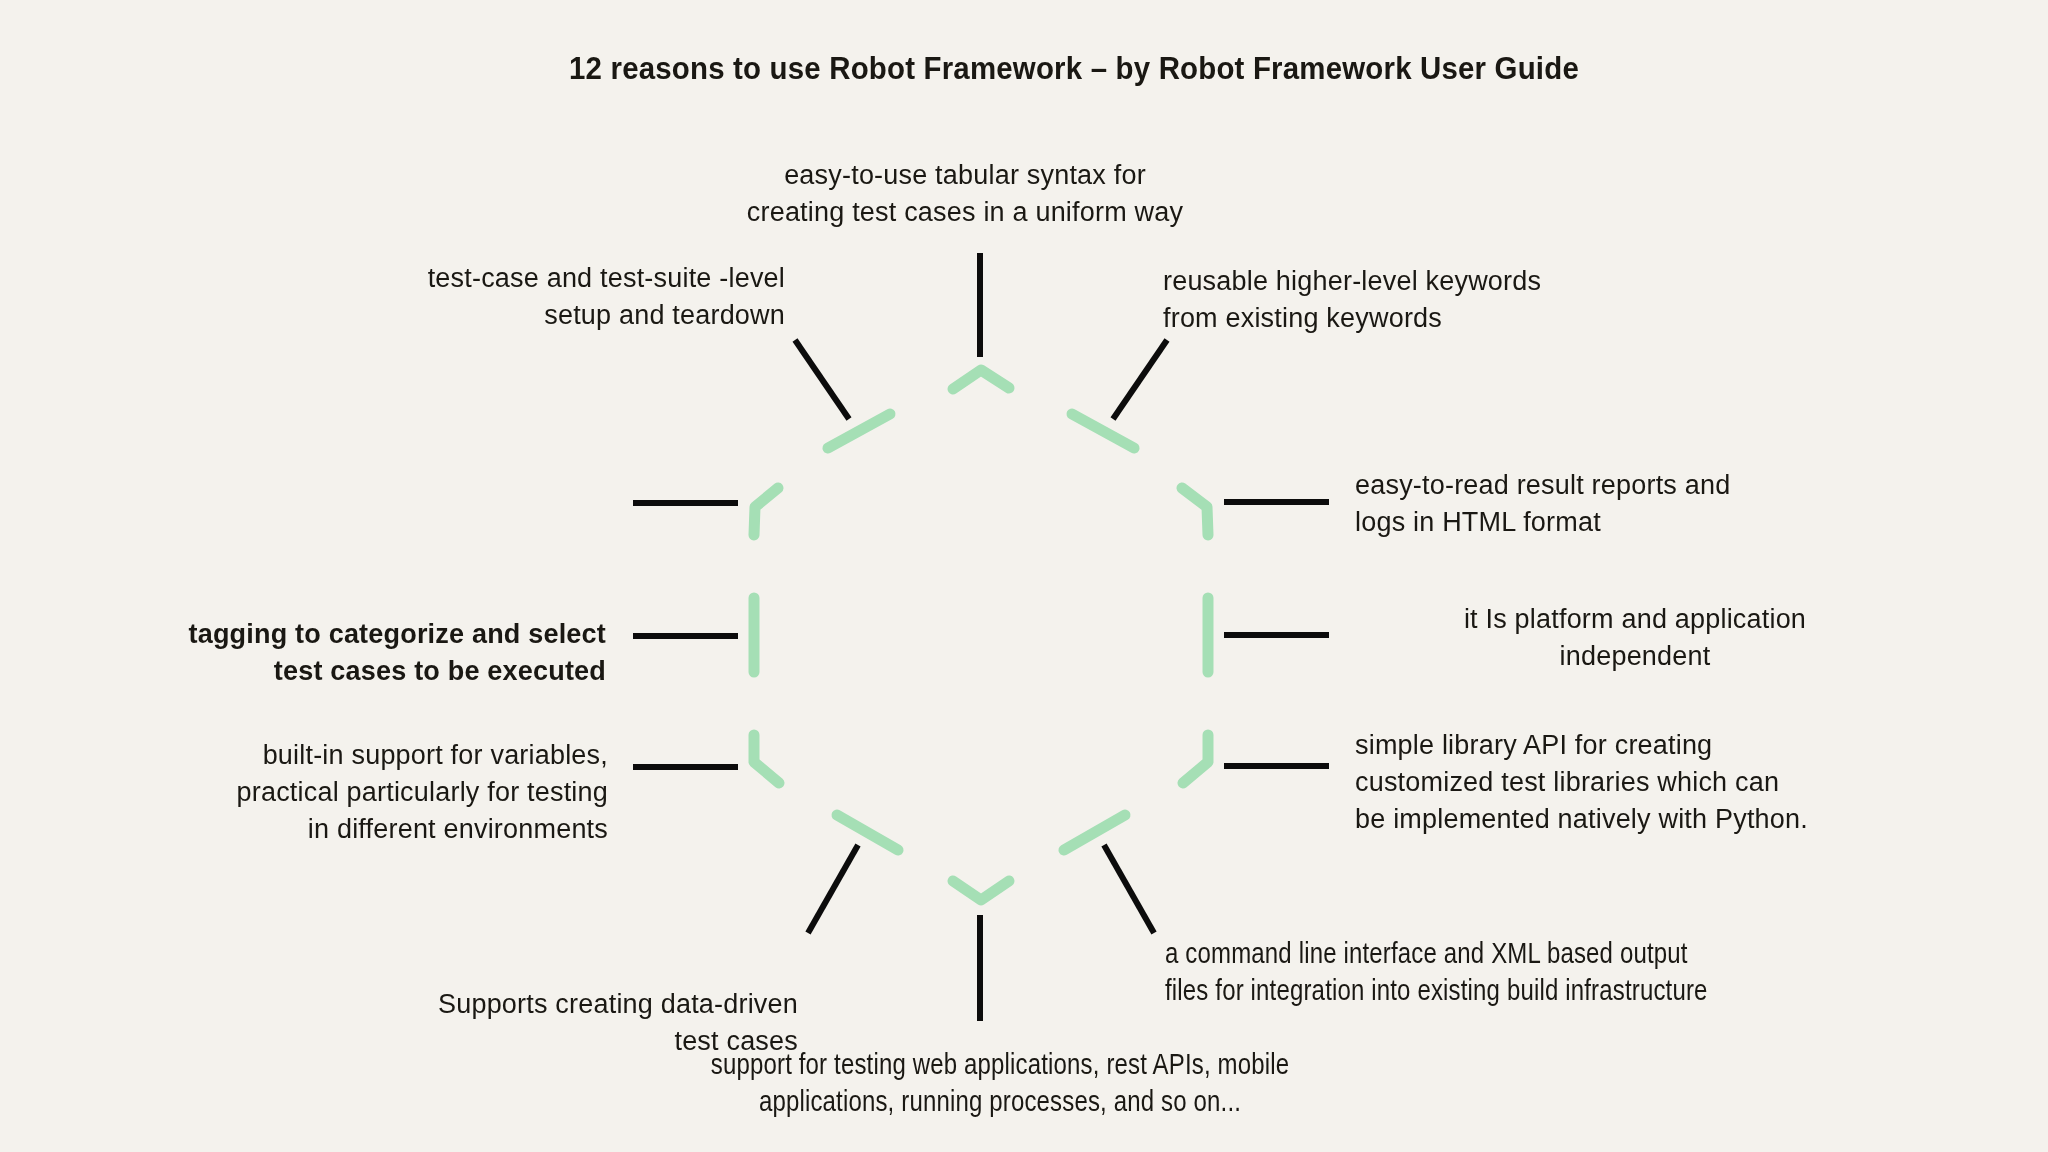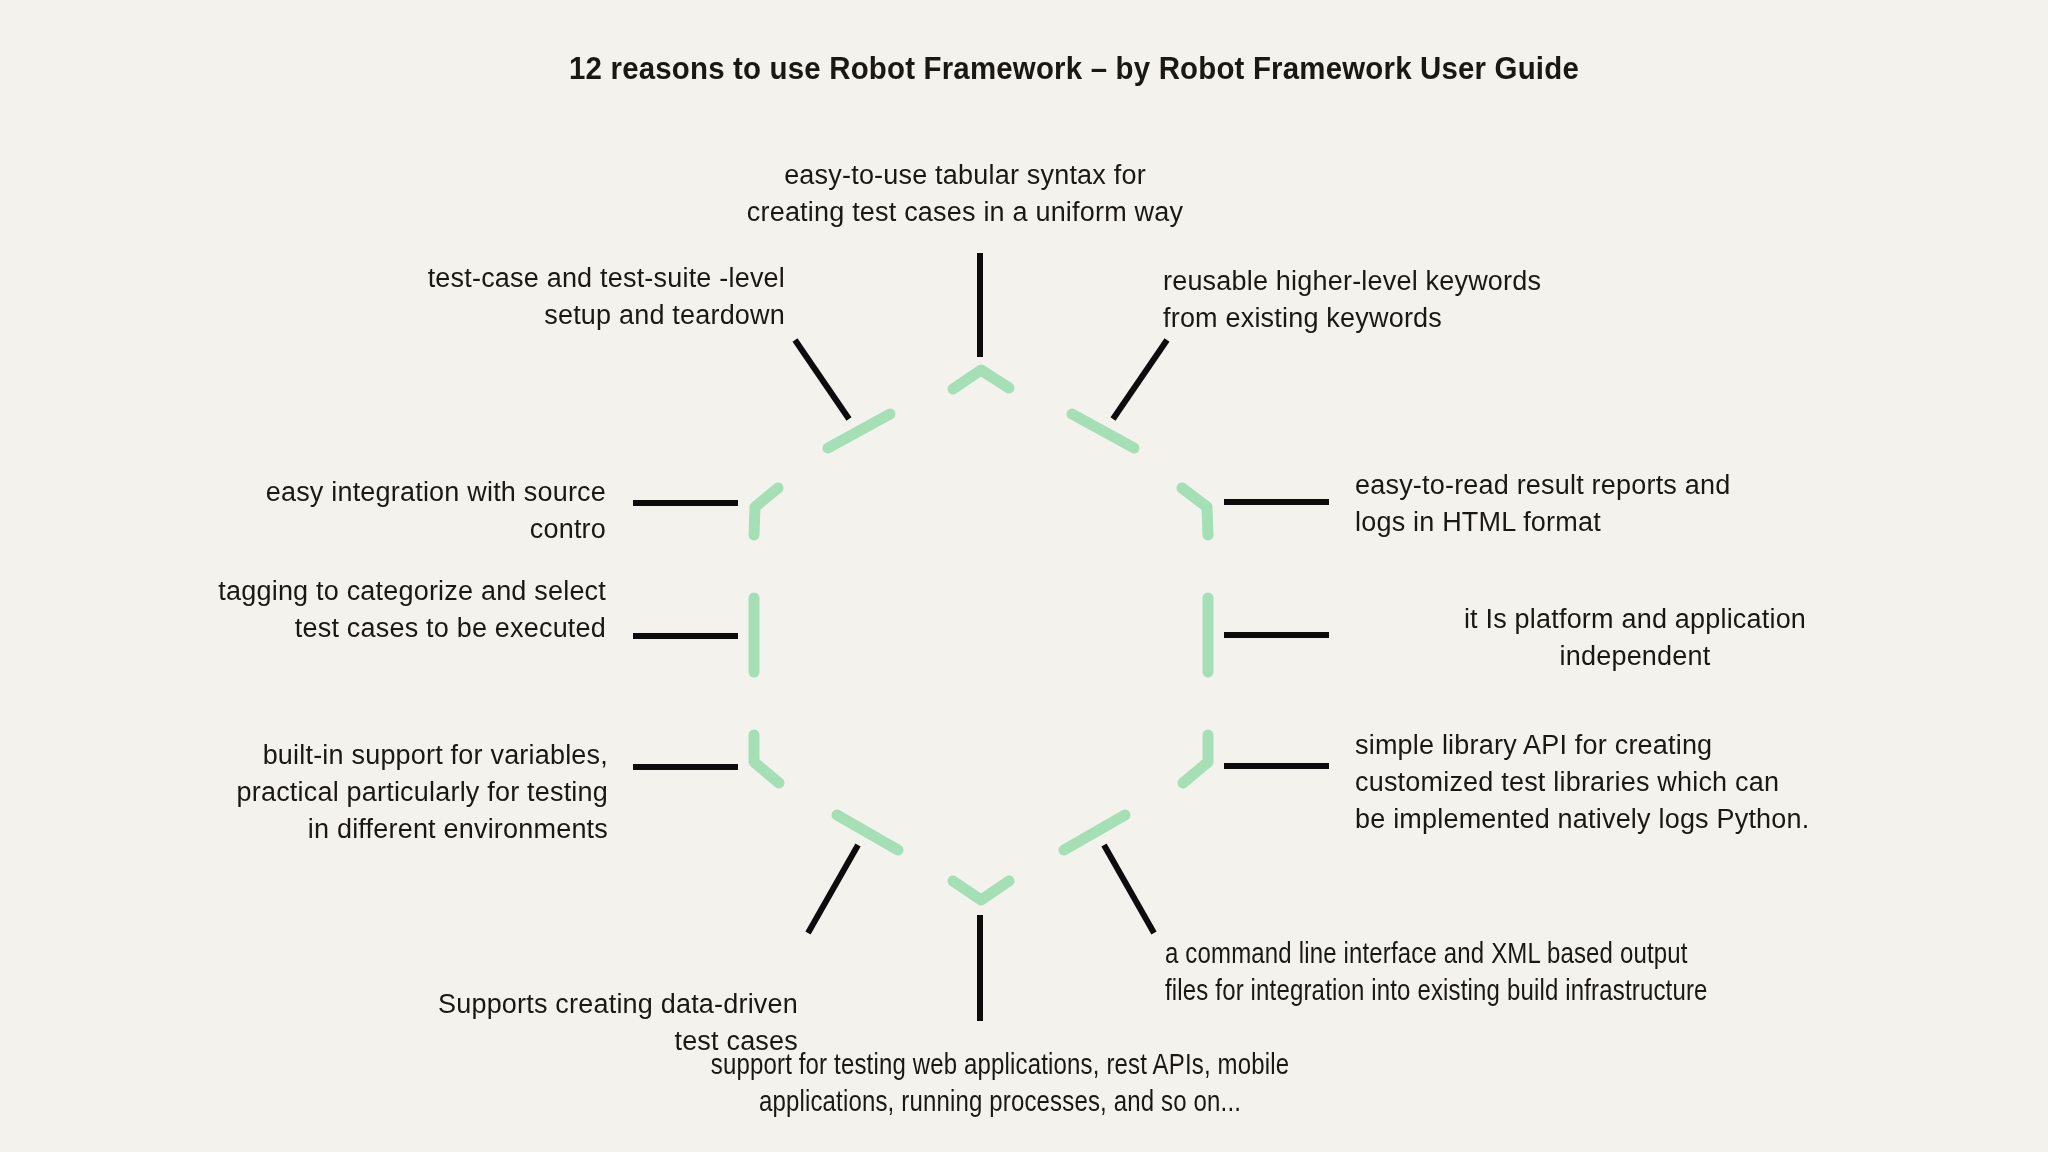--- a/index.html
+++ b/index.html
@@ -74,39 +74,37 @@
 
   <div class="label align-right" style="top:260px;right:1263px;width:500px;">test-case and test-suite -level
 setup and teardown</div>
 
   <div class="label align-center" style="top:157px;left:665px;width:600px;">easy-to-use tabular syntax for
 creating test cases in a uniform way</div>
 
   <div class="label align-left" style="top:263px;left:1163px;width:520px;">reusable higher-level keywords
 from existing keywords</div>
 
-  <div class="label align-right" style="top:474px;right:1442px;width:520px;">easy integration with source
-contro</div>
 
-  <div class="label align-right" style="top:573px;right:1442px;width:520px;">tagging to categorize and select
+  <div class="label align-right" style="top:616px;right:1442px;width:520px;font-weight:bold;">tagging to categorize and select
 test cases to be executed</div>
 
   <div class="label align-left" style="top:467px;left:1355px;width:560px;">easy-to-read result reports and
 logs in HTML format</div>
 
   <div class="label align-right" style="top:737px;right:1440px;width:520px;">built-in support for variables,
 practical particularly for testing
 in different environments</div>
 
   <div class="label align-left" style="top:601px;left:1355px;width:560px;text-align:center;">it Is platform and application
 independent</div>
 
   <div class="label align-left" style="top:727px;left:1355px;width:580px;">simple library API for creating
 customized test libraries which can
-be implemented natively logs Python.</div>
+be implemented natively with Python.</div>
 
   <div class="label align-right" style="top:986px;right:1250px;width:520px;">Supports creating data-driven
 test cases</div>
 
   <div class="label align-left condensed origin-left" style="top:934px;left:1165px;width:760px;">a command line interface and XML based output
 files for integration into existing build infrastructure</div>
 
   <div class="label align-center condensed origin-center" style="top:1045px;left:600px;width:800px;">support for testing web applications, rest APIs, mobile
 applications, running processes, and so on...</div>
 

